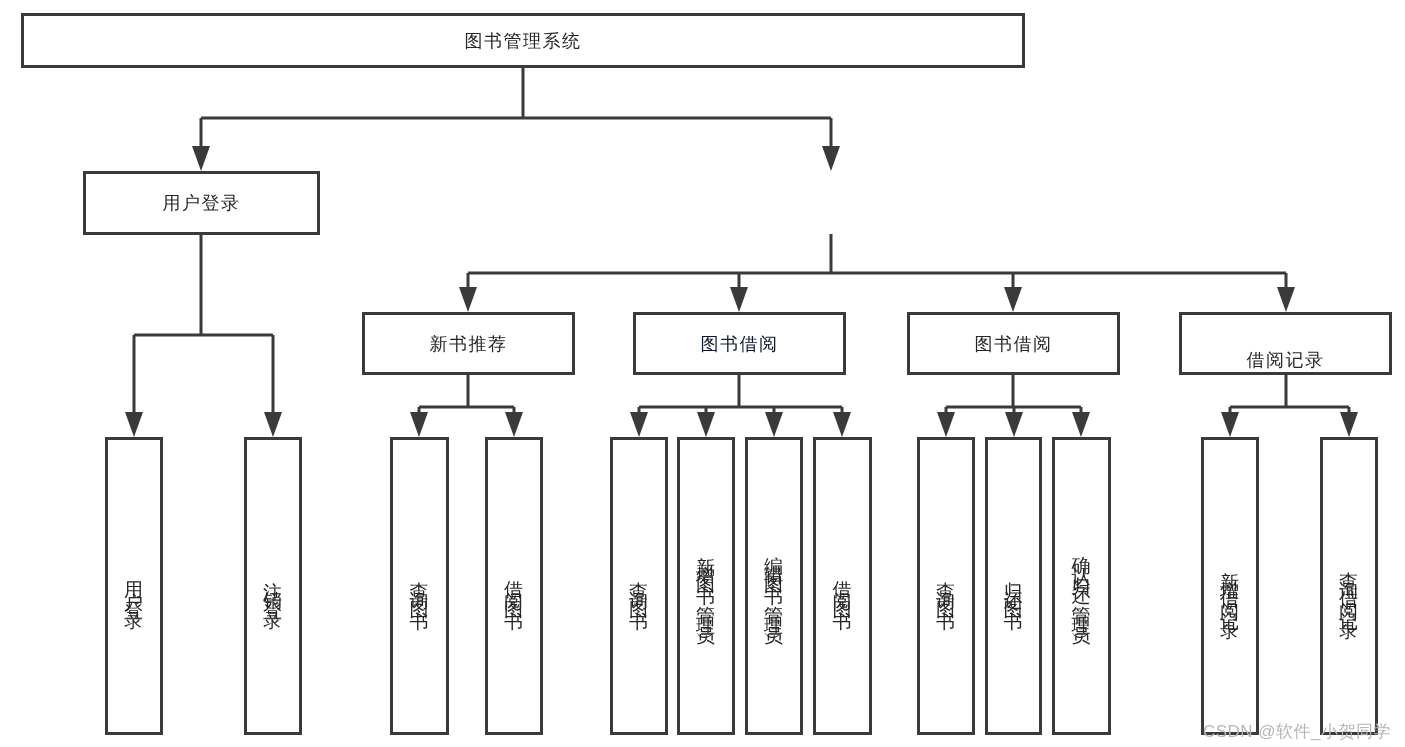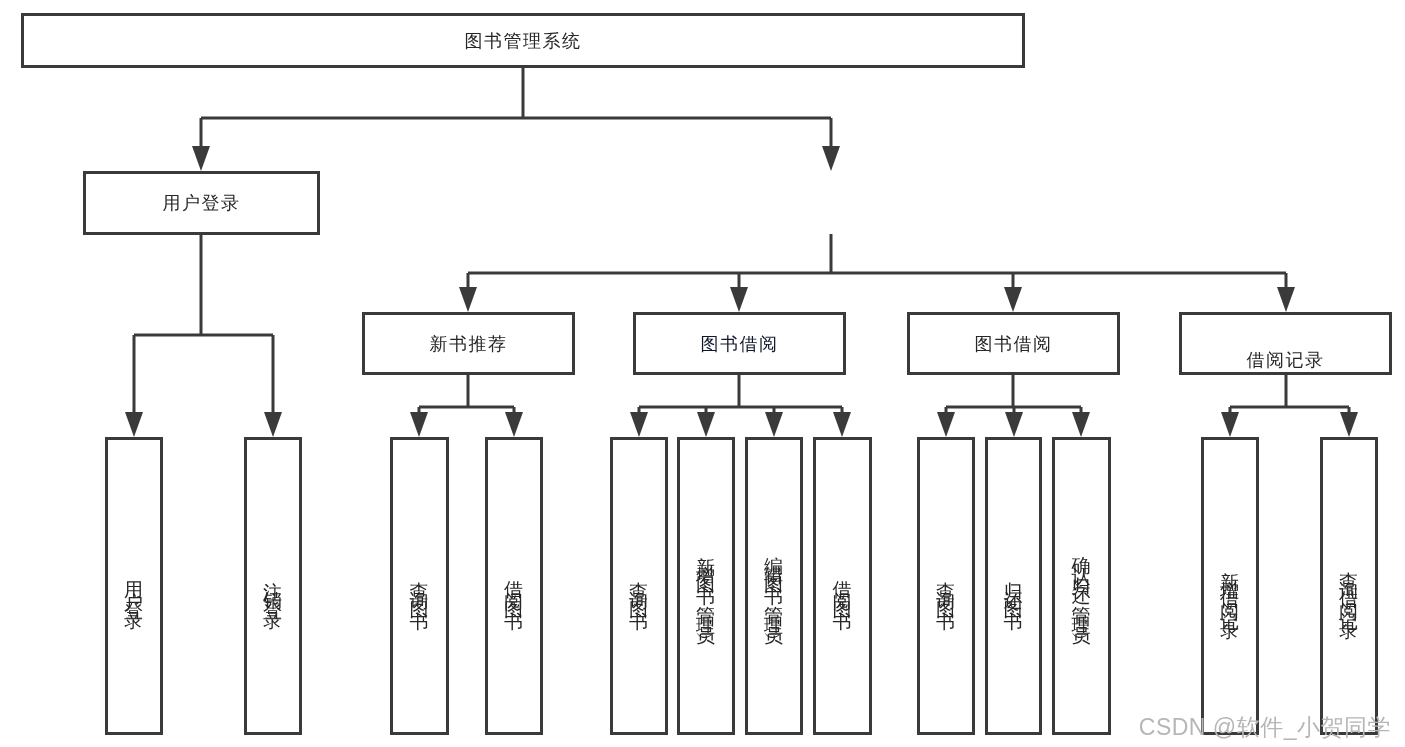--- a/index.html
+++ b/index.html
@@ -44,21 +44,21 @@
     text-orientation: mixed;
     font-size: 19px;
     letter-spacing: 10px;
     white-space: normal;
     line-height: 1;
   }
   #watermark {
     position: absolute;
     right: 14px;
     bottom: 4px;
-    font-size: 23px;
+    font-size: 17px;
     letter-spacing: 0.5px;
     z-index: 2;
     pointer-events: none;
   }
 </style>
 </head>
 <body>
 
 <div id="stage" style="background: rgb(255, 255, 255);">
   <svg id="connectors" width="1405" height="747" viewBox="0 0 1405 747">

